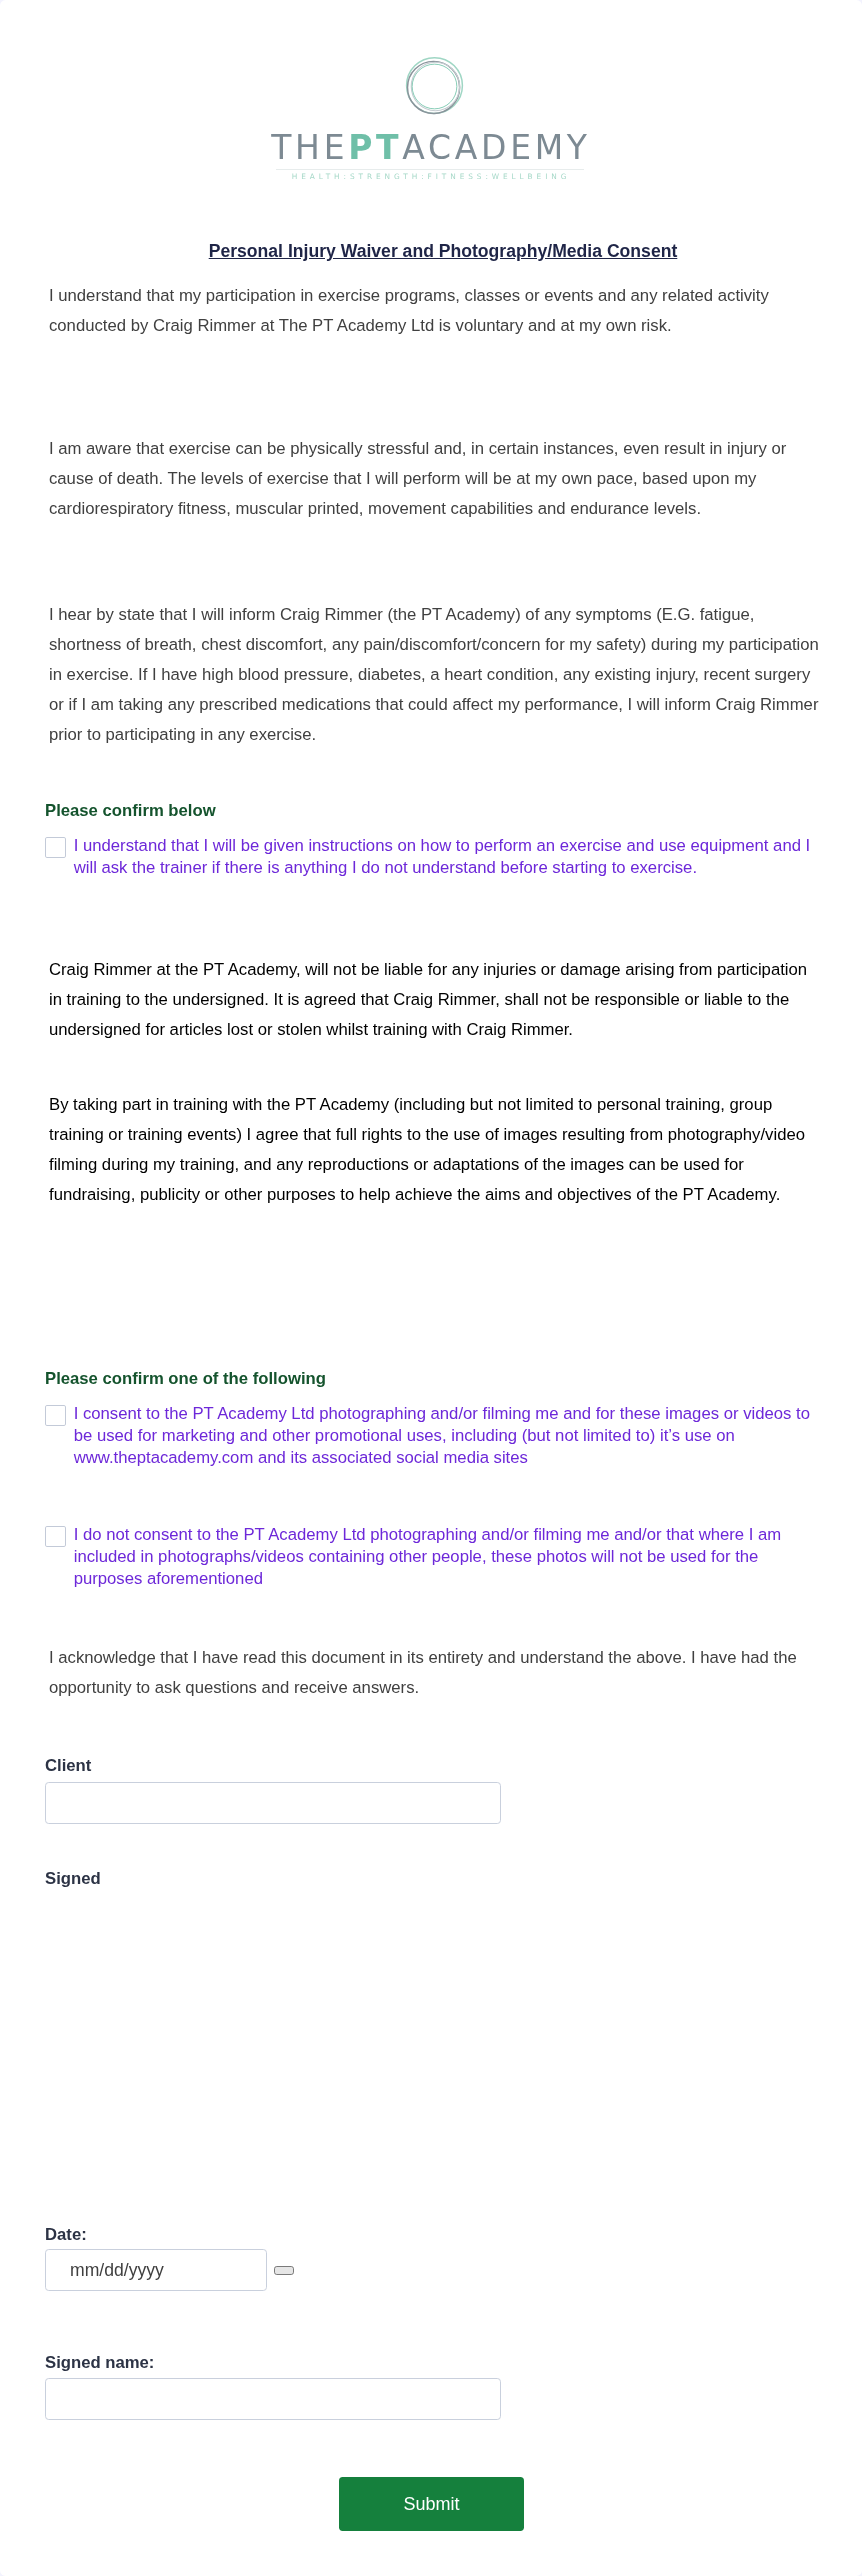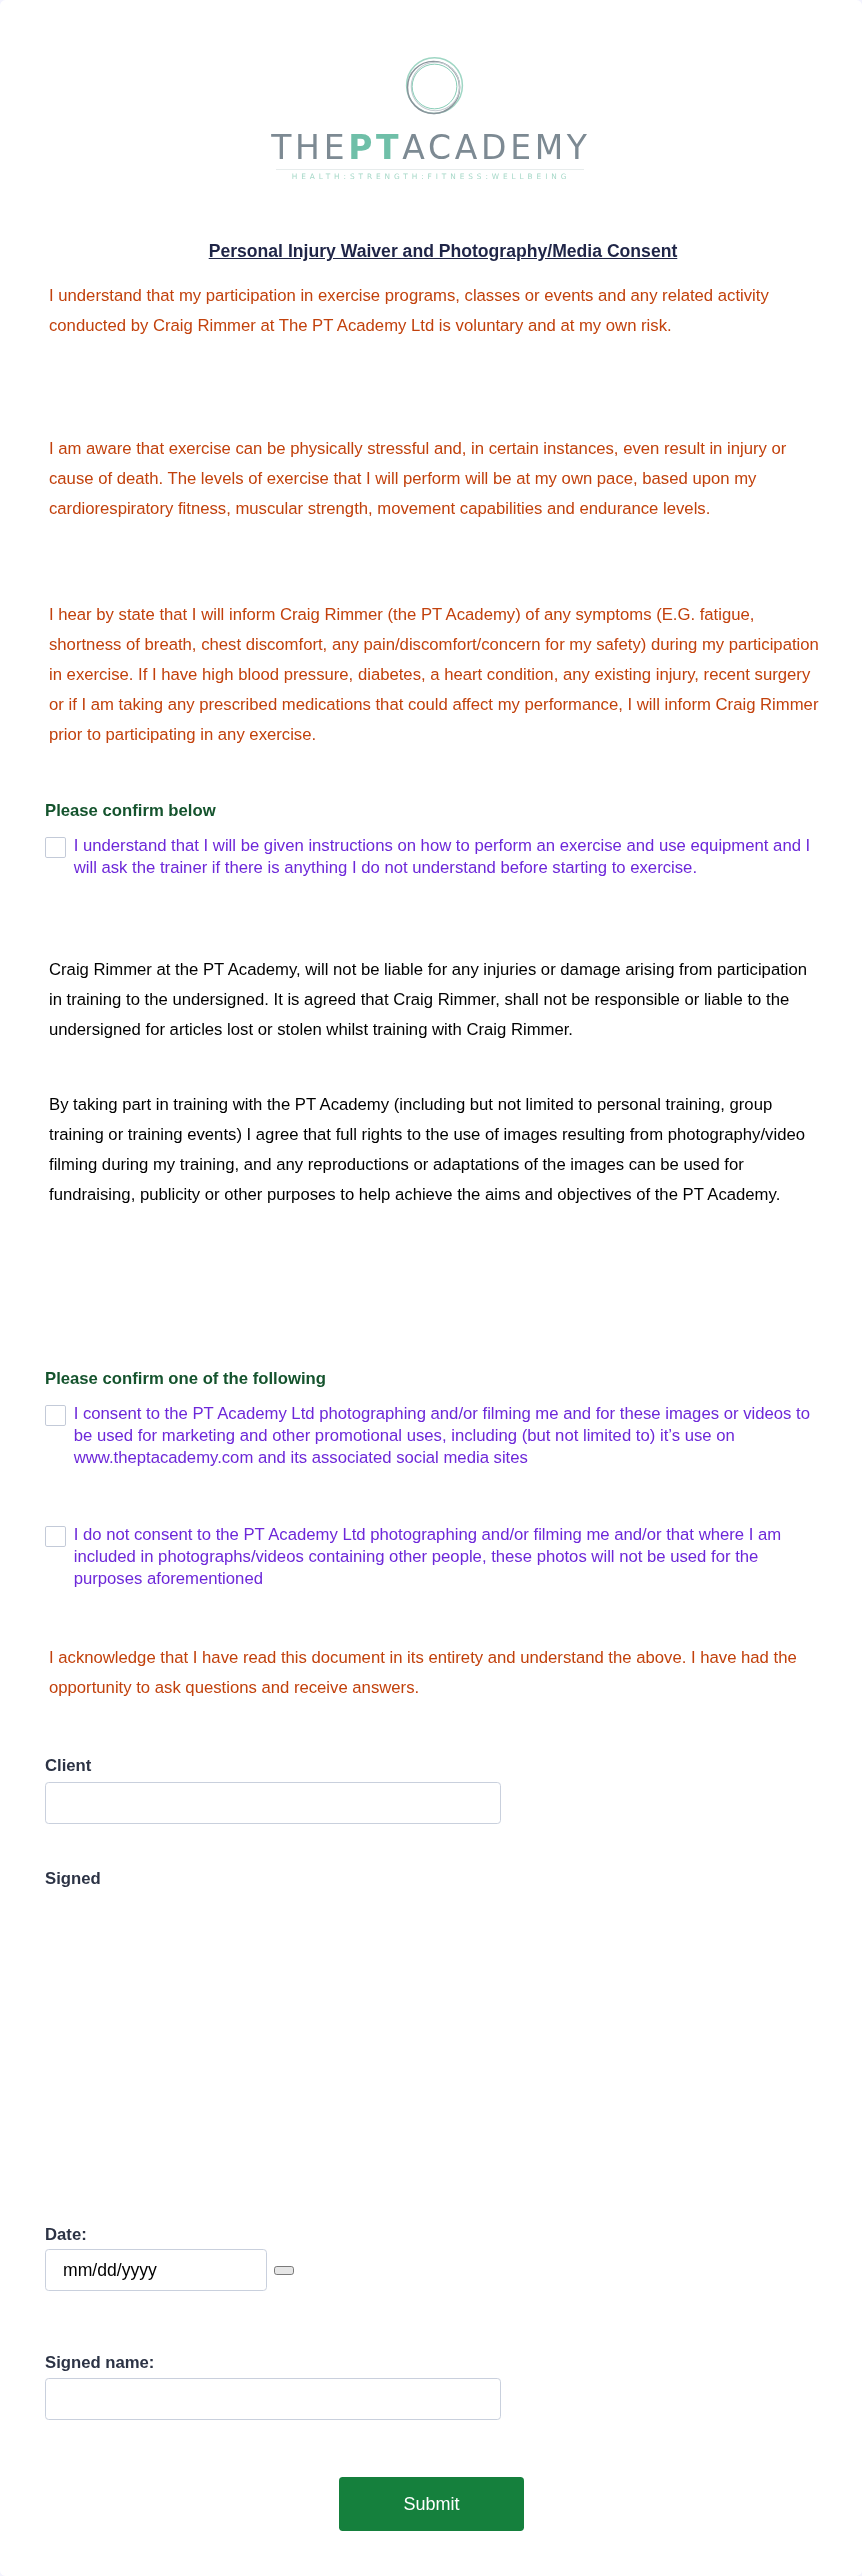--- a/index.html
+++ b/index.html
@@ -20,21 +20,21 @@
     .logo-tag {
       position: absolute; left: 0; right: 0; top: 126px; text-align: center;
       font-size: 7.4px; letter-spacing: 3.9px; color: #a6d8c8; font-family: "DejaVu Sans", sans-serif;
     }
     .title {
       position: absolute; left: 0; right: 0; top: 241px; text-align: center;
       font-size: 17.6px; font-weight: bold; color: #1f2547; text-decoration: underline; padding-left: 24px;
     }
     .para {
       position: absolute; left: 49px; width: 770px;
-      font-size: 16.7px; line-height: 30px; color: #c2410c;
+      font-size: 16.7px; line-height: 30px; color: #404040;
     }
     .para.black { color: #000000; }
     .section-label {
       position: absolute; left: 45px; font-size: 16.7px; font-weight: bold; color: #14532d;
     }
     .check-row { position: absolute; left: 45px; width: 774px; display: flex; }
     .checkbox {
       flex: 0 0 auto; width: 21.3px; height: 21.3px; border: 0.9px solid #c3cad8;
       border-radius: 1.9px; background: #fff; margin-top: 1.9px; margin-right: 7.4px;
     }
@@ -50,21 +50,21 @@
     }
     .sig-clear {
       position: absolute; left: 1.9px; bottom: 0.9px; width: 54px; height: 27px;
       background: #e7eefc; border-radius: 3.7px; border: none;
       font-size: 14px; color: #5b6272; font-family: "Liberation Sans", sans-serif;
       text-align: center; line-height: 27px;
     }
     .date-input {
       position: absolute; left: 45px; top: 2249px; width: 222px; height: 42px;
       border: 0.9px solid #c9d0dd; border-radius: 3.7px; background: #fff;
-      font-size: 17.6px; color: #000000; padding-left: 17px; line-height: 40px;
+      font-size: 17.6px; color: #404040; padding-left: 24px; line-height: 40px;
     }
     .date-btn {
       position: absolute; left: 274px; top: 2266px; width: 20.4px; height: 9.3px;
       border: 0.9px solid #7a7a7a; border-radius: 2.8px; background: #e6e6e6;
     }
     .submit {
       position: absolute; left: 339px; top: 2477px; width: 185px; height: 54px;
       background: #15803d; border-radius: 3.7px; color: #fff;
       font-size: 18px; text-align: center; line-height: 54px;
     }
@@ -82,21 +82,21 @@
       <circle cx="36" cy="36" r="24" fill="none" stroke="#7fc9b1" stroke-width="1"></circle>
     </svg>
     <div class="logo-word"><span>THE</span><span class="pt">PT</span><span>ACADEMY</span></div>
     <div class="logo-rule"></div>
     <div class="logo-tag">HEALTH:STRENGTH:FITNESS:WELLBEING</div>
   </div>
 
   <div class="title">Personal Injury Waiver and Photography/Media Consent</div>
 
   <p class="para" style="top:281px">I understand that my participation in exercise programs, classes or events and any related activity conducted by Craig Rimmer at The PT Academy Ltd is voluntary and at my own risk.</p>
-  <p class="para" style="top:434px">I am aware that exercise can be physically stressful and, in certain instances, even result in injury or cause of death. The levels of exercise that I will perform will be at my own pace, based upon my cardiorespiratory fitness, muscular strength, movement capabilities and endurance levels.</p>
+  <p class="para" style="top:434px">I am aware that exercise can be physically stressful and, in certain instances, even result in injury or cause of death. The levels of exercise that I will perform will be at my own pace, based upon my cardiorespiratory fitness, muscular printed, movement capabilities and endurance levels.</p>
   <p class="para" style="top:600px">I hear by state that I will inform Craig Rimmer (the PT Academy) of any symptoms (E.G. fatigue, shortness of breath, chest discomfort, any pain/discomfort/concern for my safety) during my participation in exercise. If I have high blood pressure, diabetes, a heart condition, any existing injury, recent surgery or if I am taking any prescribed medications that could affect my performance, I will inform Craig Rimmer prior to participating in any exercise.</p>
 
   <div class="section-label" style="top:801px">Please confirm below</div>
   <div class="check-row" style="top:835px">
     <span class="checkbox"></span>
     <span class="check-label">I understand that I will be given instructions on how to perform an exercise and use equipment and I will ask the trainer if there is anything I do not understand before starting to exercise.</span>
   </div>
 
   <p class="para black" style="top:955px">Craig Rimmer at the PT Academy, will not be liable for any injuries or damage arising from participation in training to the undersigned. It is agreed that Craig Rimmer, shall not be responsible or liable to the undersigned for articles lost or stolen whilst training with Craig Rimmer.</p>
   <p class="para black" style="top:1090px">By taking part in training with the PT Academy (including but not limited to personal training, group training or training events) I agree that full rights to the use of images resulting from photography/video filming during my training, and any reproductions or adaptations of the images can be used for fundraising, publicity or other purposes to help achieve the aims and objectives of the PT Academy.</p>

